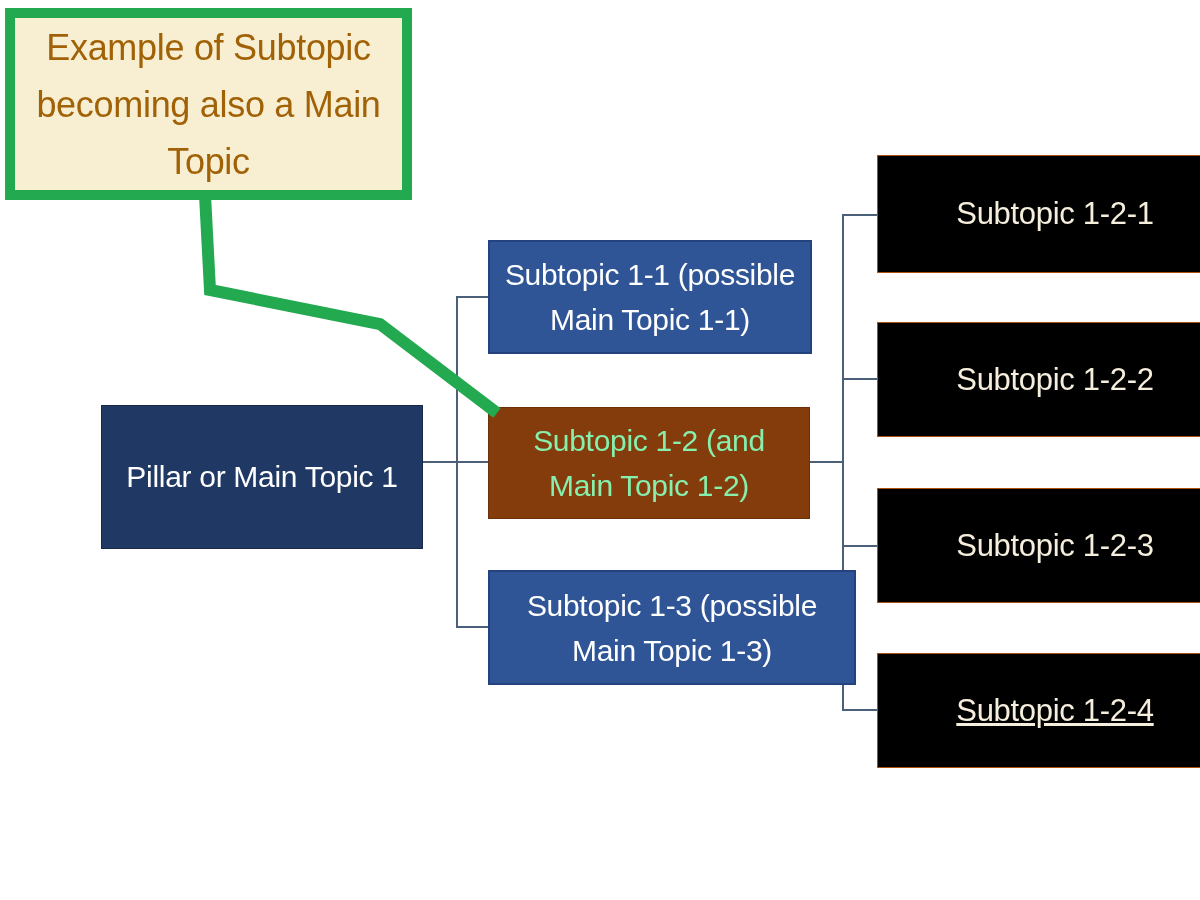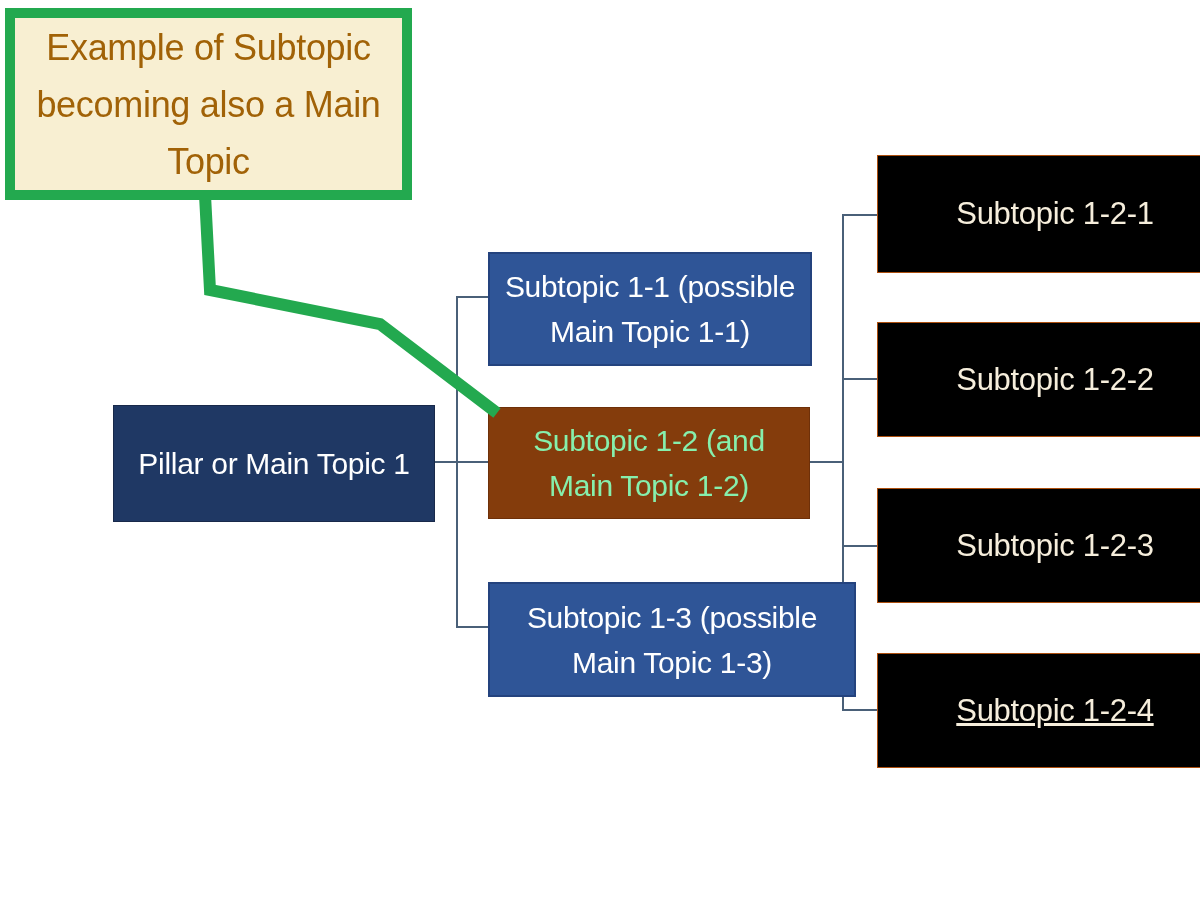--- a/index.html
+++ b/index.html
@@ -28,34 +28,32 @@
     justify-content: center;
     text-align: center;
     box-sizing: border-box;
   }
   .label {
     white-space: pre-line;
     letter-spacing: -0.3px;
   }
 
   .node-root {
-    left: 101px; top: 405px; width: 322px; height: 117px;
+    left: 101px; top: 405px; width: 322px; height: 144px;
     background: #1f3864;
     border: 1px solid #18294a;
     color: #ffffff;
     font-size: 30px;
-    margin-left: 12px;
   }
   .node-blue {
     background: #2f5597;
     border: 2px solid #24437e;
     color: #ffffff;
     font-size: 30px;
     line-height: 45px;
-    margin-top: 12px;
   }
   .node-sub1 { left: 488px; top: 240px; width: 324px; height: 114px; }
   .node-brown {
     left: 488px; top: 407px; width: 322px; height: 112px;
     background: #843c0c;
     border: 1px solid #6e3009;
     color: #86efac;
     font-size: 30px;
     line-height: 45px;
   }

